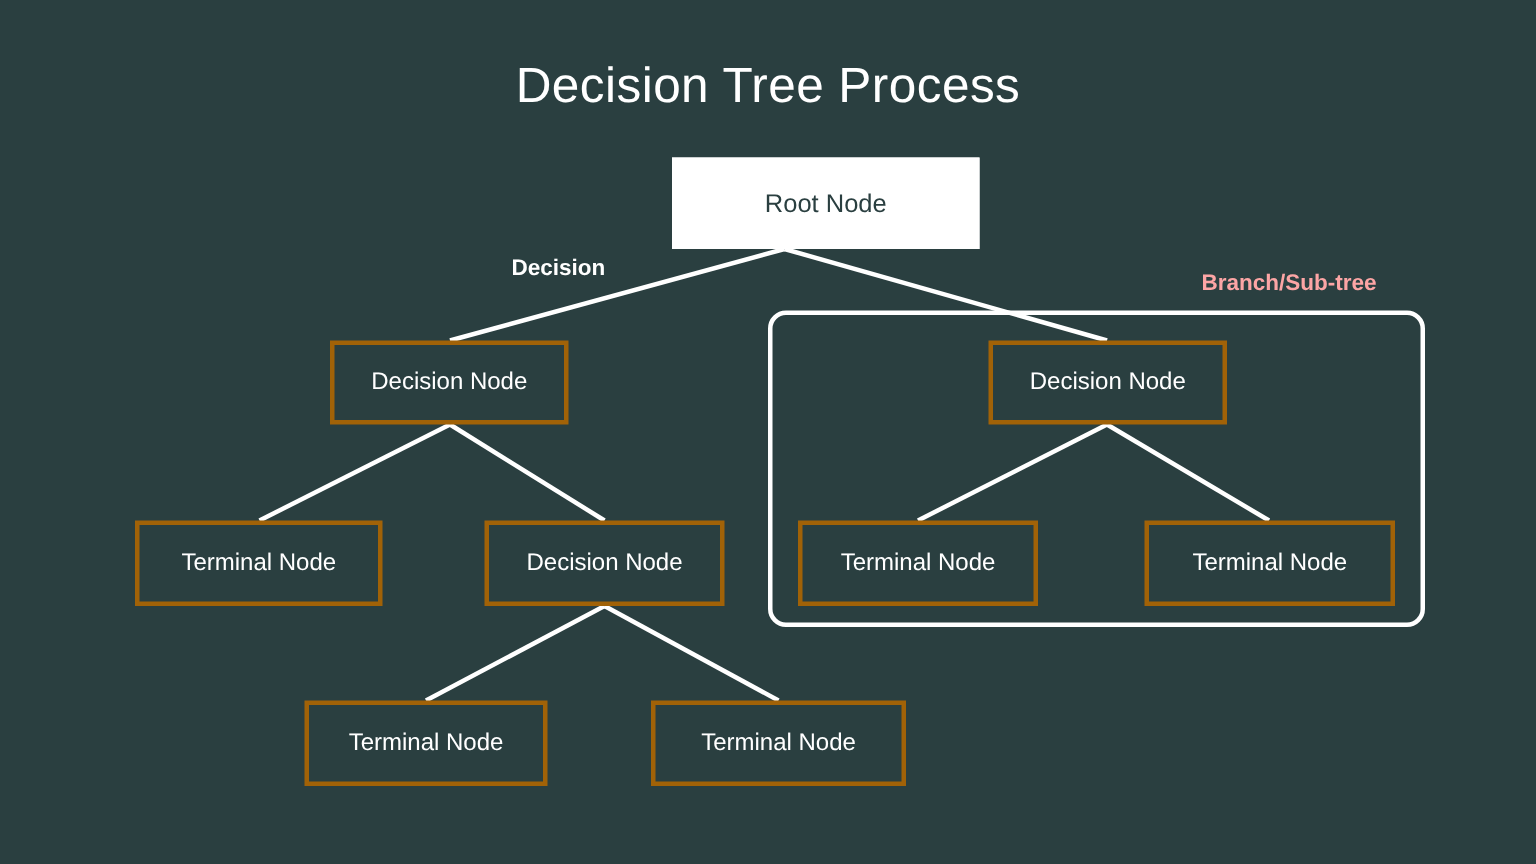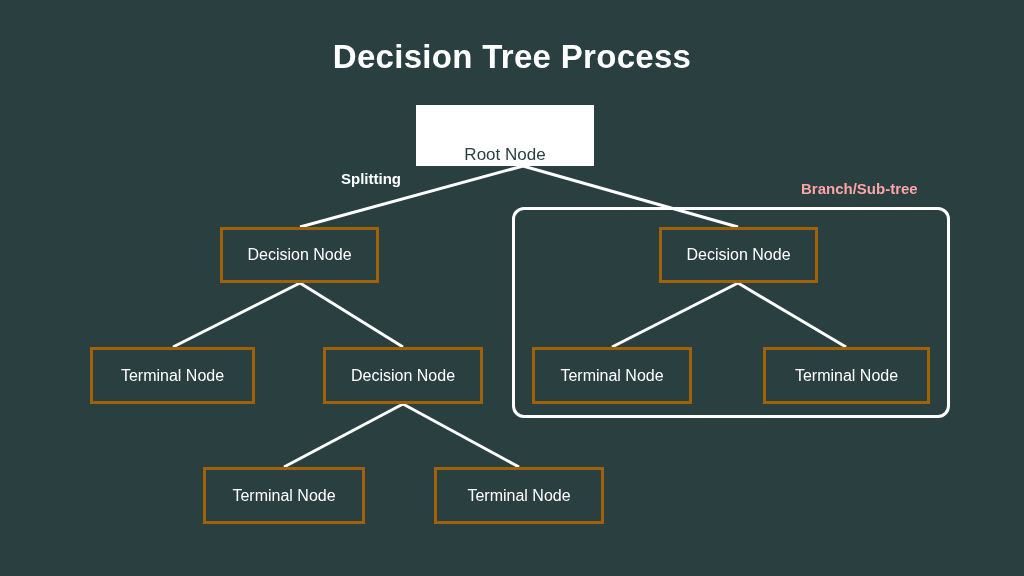--- a/index.html
+++ b/index.html
@@ -29,21 +29,21 @@
   }
 
   
   .title {
     position: absolute;
     left: 0;
     top: 38px;
     width: 1024px;
     text-align: center;
     font-size: 33px;
-    font-weight: bold;
+    font-weight: normal;
     color: #ffffff;
     letter-spacing: 0.3px;
     z-index: 5;
   }
 
   
   .node {
     position: absolute;
     z-index: 3;
     display: flex;
@@ -97,26 +97,26 @@
       <line x1="738" y1="283" x2="846" y2="347" stroke="#ffffff" stroke-width="3" stroke-linecap="butt"></line>
       <line x1="403" y1="404" x2="284" y2="467" stroke="#ffffff" stroke-width="3" stroke-linecap="butt"></line>
       <line x1="403" y1="404" x2="519" y2="467" stroke="#ffffff" stroke-width="3" stroke-linecap="butt"></line>
     </svg>
 
   <div class="title">Decision Tree Process</div>
 
   <div class="subtree-box" style="left: 512px; top: 207px; width: 438px; height: 211px; border-radius: 12px; border-color: rgb(255, 255, 255);"></div>
 
   <div id="annotation-layer">
-      <div class="annotation" style="left: 341px; top: 170px; color: rgb(255, 255, 255);">Splitting</div>
+      <div class="annotation" style="left: 341px; top: 170px; color: rgb(255, 255, 255);">Decision</div>
       <div class="annotation" style="left: 801px; top: 180px; color: #fca5a5;">Branch/Sub-tree</div>
     </div>
 
   <div id="node-layer">
-      <div class="node root" style="left: 416px; top: 105px; width: 178px; height: 61px; align-items: flex-end;">
+      <div class="node root" style="left: 448px; top: 105px; width: 205px; height: 61px;">
         <span>Root Node</span>
       </div>
       <div class="node" style="left: 220px; top: 227px; width: 159px; height: 56px;">
         <span>Decision Node</span>
       </div>
       <div class="node" style="left: 659px; top: 227px; width: 159px; height: 56px;">
         <span>Decision Node</span>
       </div>
       <div class="node" style="left: 90px; top: 347px; width: 165px; height: 57px;">
         <span>Terminal Node</span>

